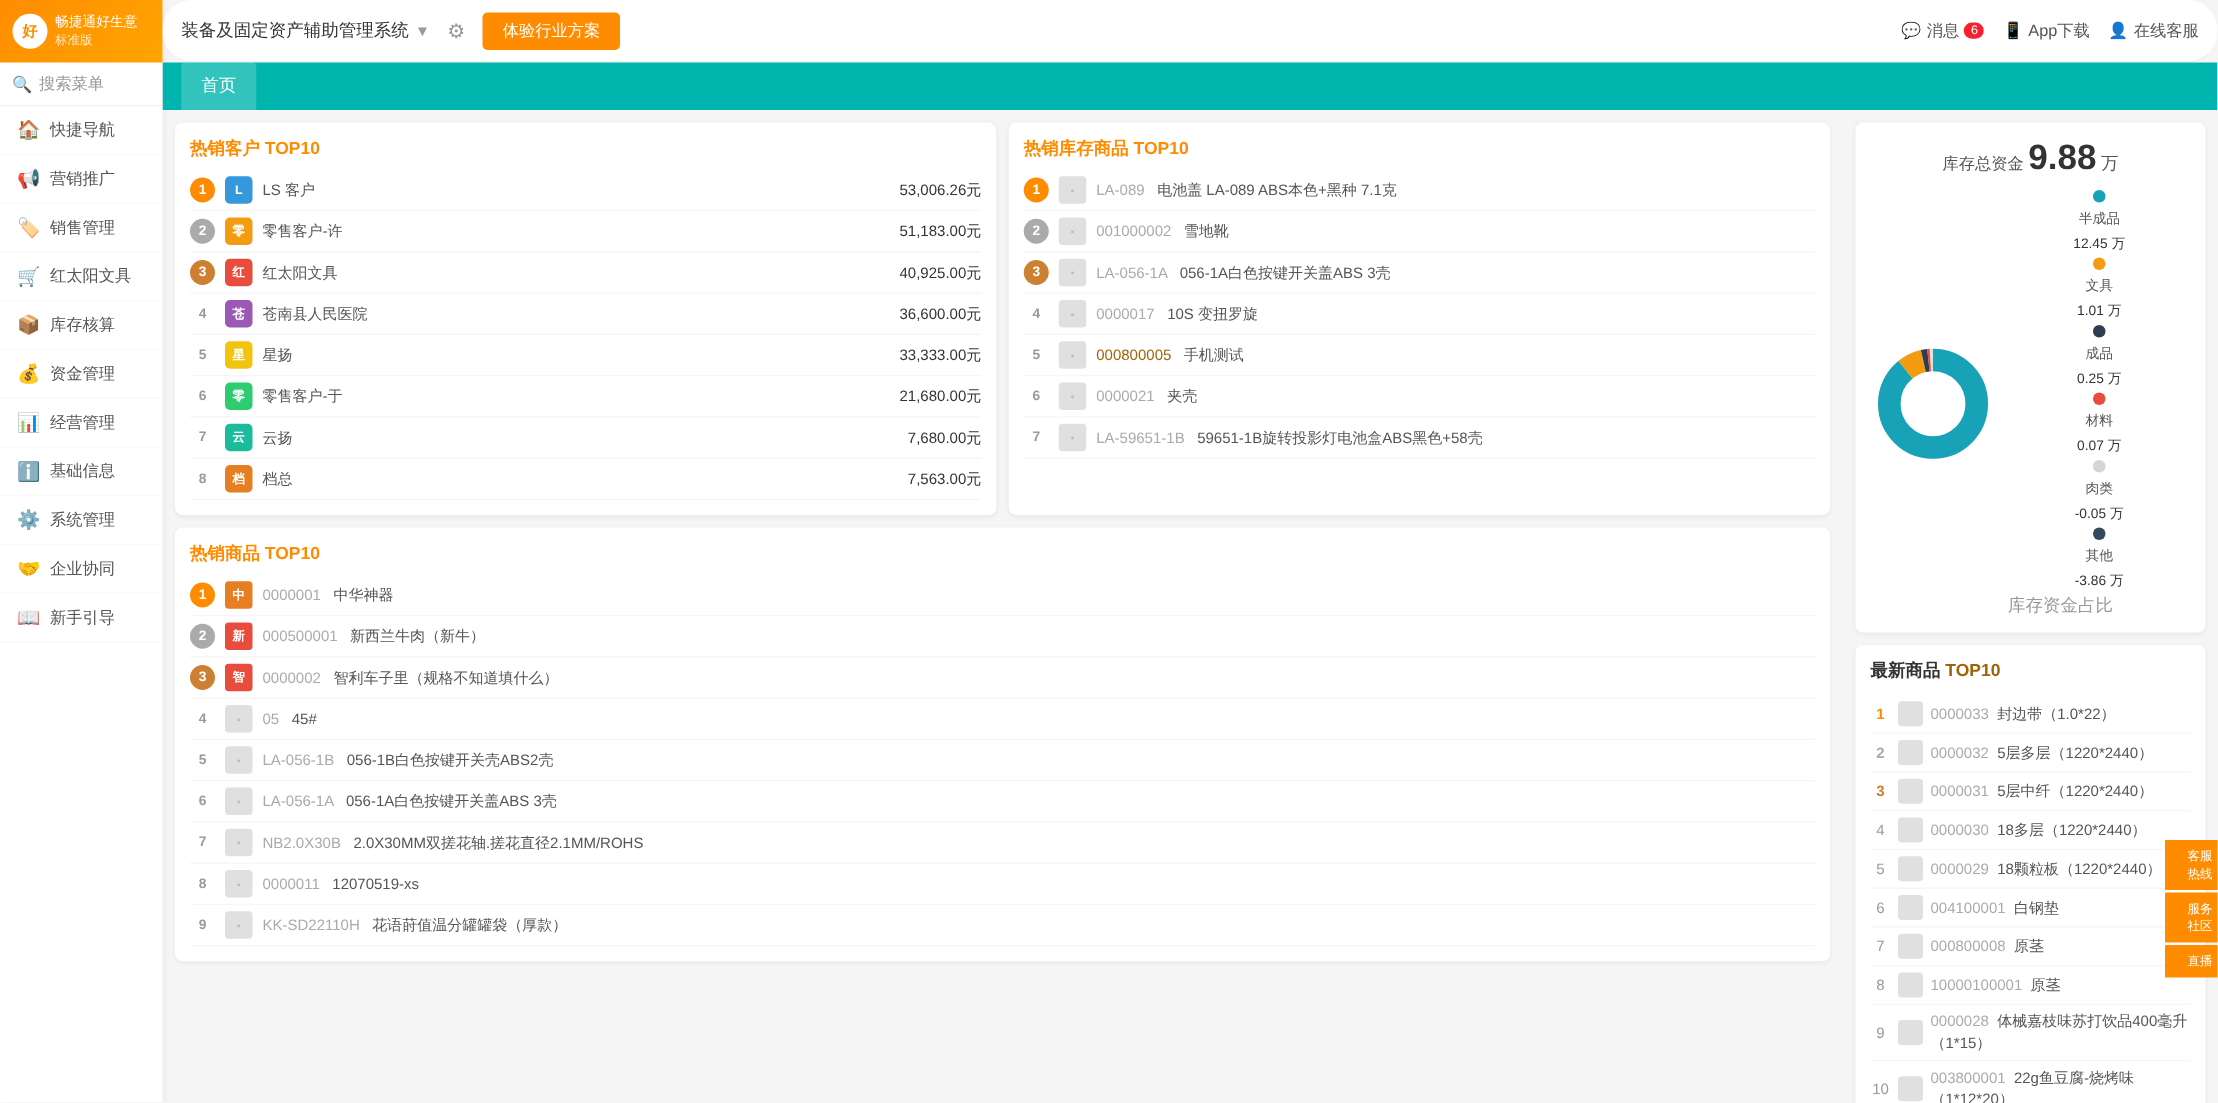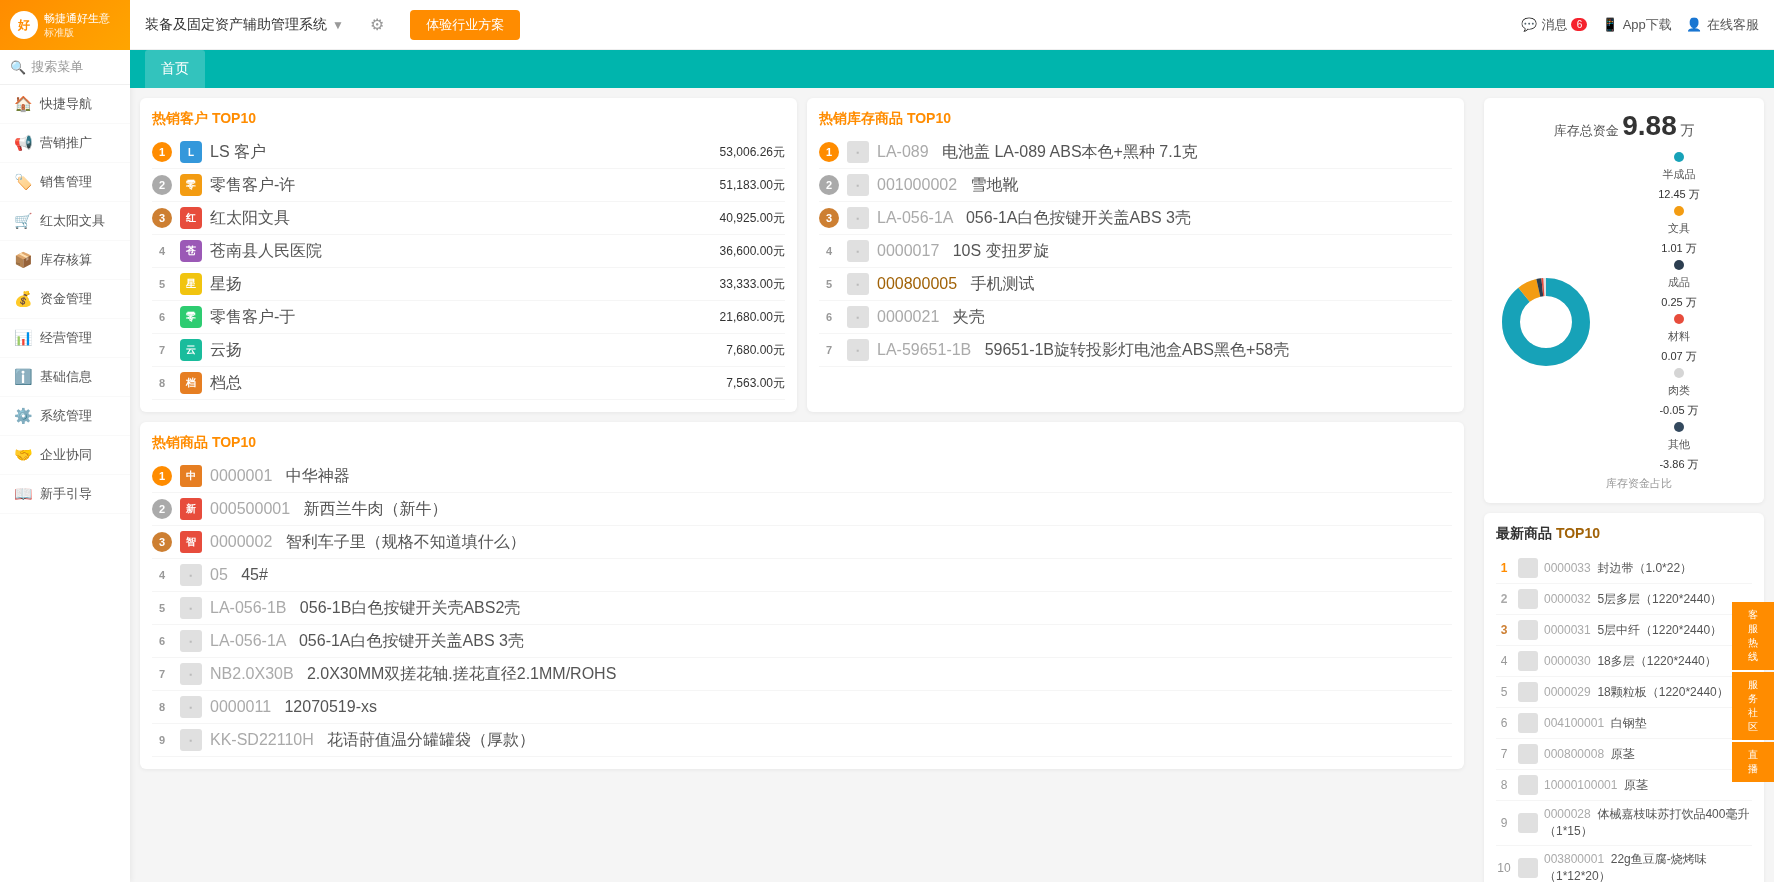--- a/index.html
+++ b/index.html
@@ -65,23 +65,24 @@
       display: flex;
       flex-direction: column;
       overflow: hidden;
     }
     .header {
       background: #fff;
       height: 50px;
       display: flex;
       align-items: center;
       padding: 0 15px;
-      gap: 26px;
+      gap: 14px;
       border-bottom: 1px solid #eee;
       flex-shrink: 0;
+      border-radius: 24px;
     }
     .header-system-name {
       font-size: 14px;
       color: #333;
       display: flex;
       align-items: center;
       gap: 5px;
     }
     .header-dropdown-icon { color: #999; font-size: 12px; }
     .header-settings-icon { color: #999; font-size: 16px; cursor: pointer; }
@@ -204,21 +205,21 @@
       height: 22px;
       border-radius: 4px;
       display: flex;
       align-items: center;
       justify-content: center;
       color: #fff;
       font-size: 10px;
       font-weight: bold;
       flex-shrink: 0;
     }
-    .rank-name { flex: 1; color: #555; font-size: 16px; }
+    .rank-name { flex: 1; color: #555; font-size: 12px; }
     .rank-value { color: #333; font-size: 12px; font-weight: 500; }
 
     
     .product-img {
       width: 22px;
       height: 22px;
       background: #e0e0e0;
       border-radius: 3px;
       flex-shrink: 0;
       display: flex;
@@ -334,22 +335,22 @@
       bottom: 100px;
       display: flex;
       flex-direction: column;
       gap: 2px;
     }
     .float-btn {
       width: 42px;
       background: #ff8c00;
       color: #fff;
       font-size: 10px;
-      text-align: left;
-      padding: 6px 16px;
+      text-align: right;
+      padding: 6px 4px;
       cursor: pointer;
     }
 
     
     ::-webkit-scrollbar { width: 5px; height: 5px; }
     ::-webkit-scrollbar-track { background: #f1f1f1; }
     ::-webkit-scrollbar-thumb { background: #ccc; border-radius: 3px; }
   </style>
 </head>
 <body>
@@ -652,21 +653,21 @@
             <div class="legend-item">
               <div class="legend-dot" style="background:#d5d5d5;"></div>
               <span class="legend-label">肉类</span>
               <span class="legend-value">-0.05 万</span>
             </div>
             <div class="legend-item">
               <div class="legend-dot" style="background:#34495e;"></div>
               <span class="legend-label">其他</span>
               <span class="legend-value">-3.86 万</span>
             </div>
-            <div style="font-size:11px; color:#999; margin-top:4px;">库存资金占比</div>
+            <div style="font-size:14px; color:#999; margin-top:4px;">库存资金占比</div>
           </div>
         </div>
       </div>
 
       <div class="new-products-card">
         <div class="new-products-title">
           最新商品 <span>TOP10</span>
         </div>
         <div id="new-products-list">
         <div class="new-rank-item">

